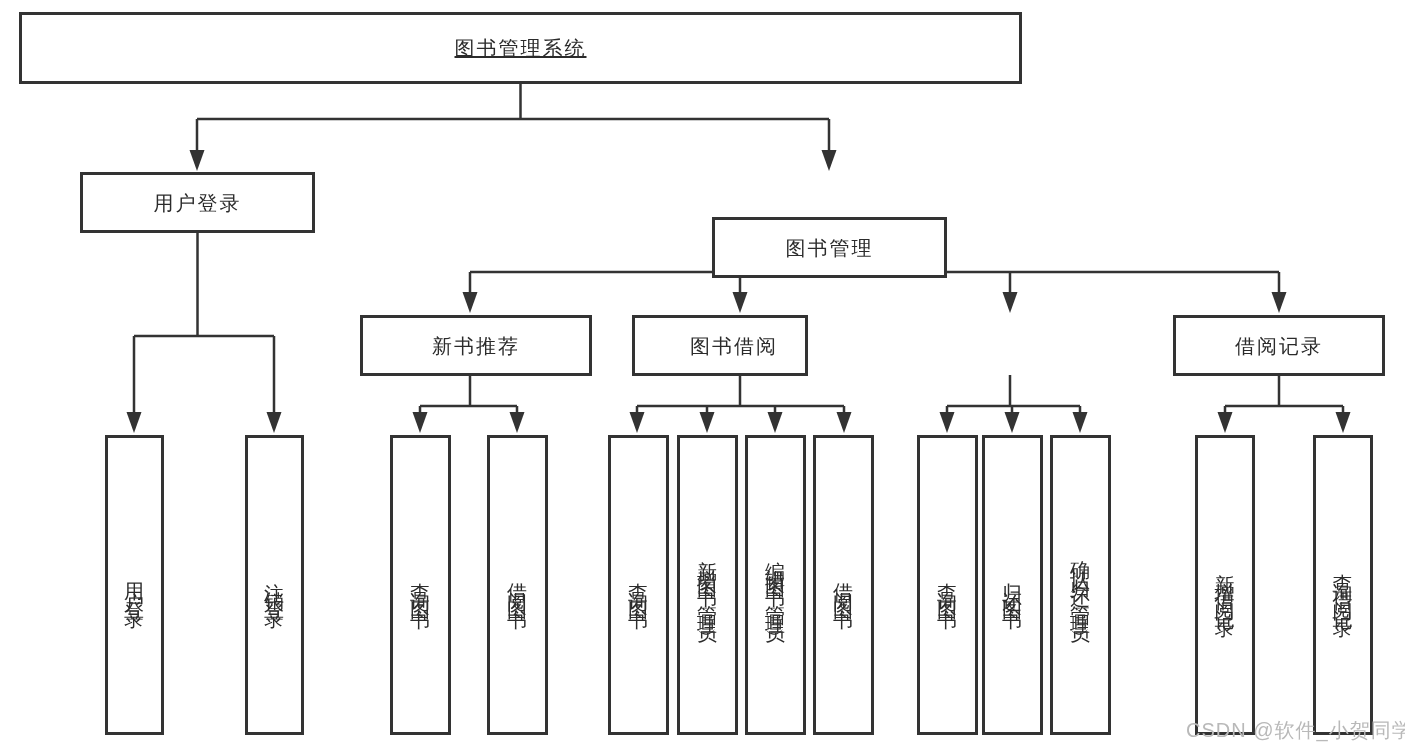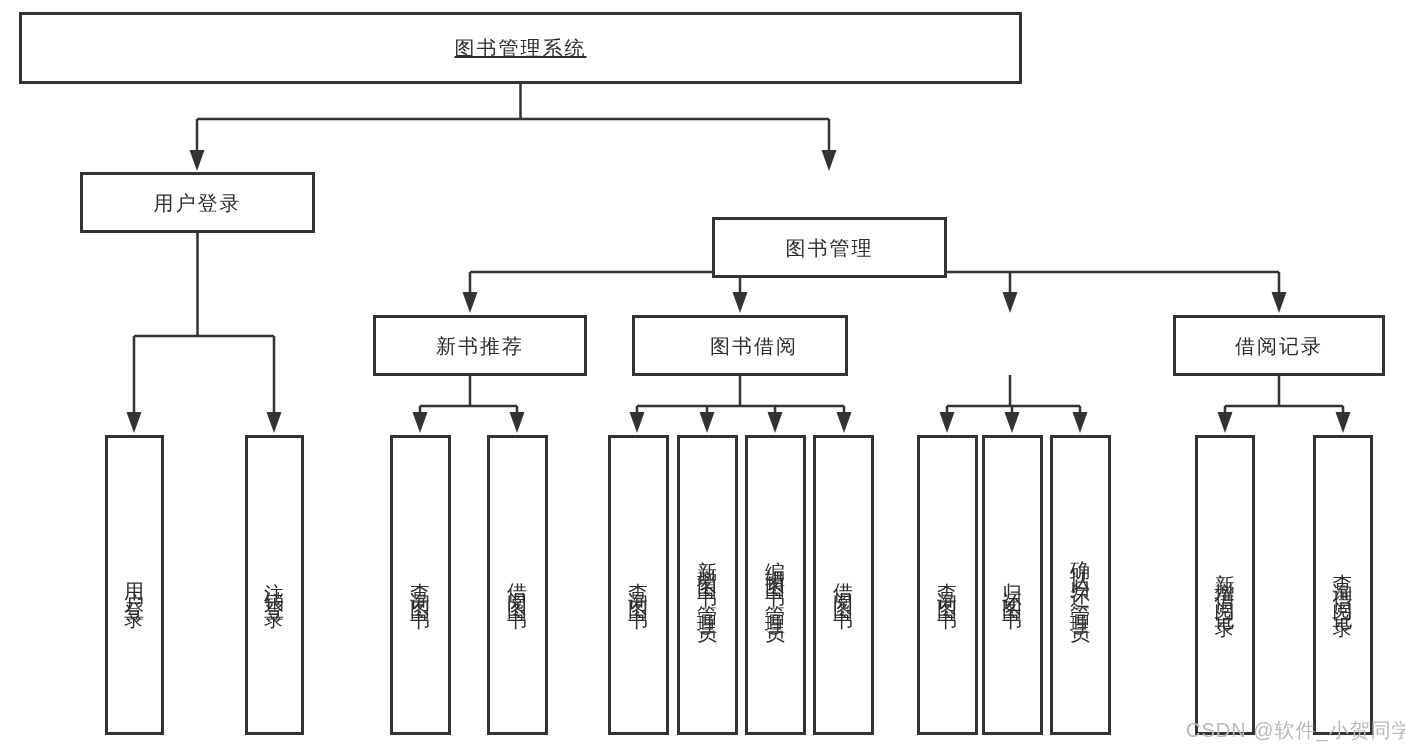--- a/index.html
+++ b/index.html
@@ -105,24 +105,24 @@
     <span>图书管理系统</span>
   </div>
 
   <div class="node h" style="left:80px; top:172px; width:235px; height:61px;">
     <span>用户登录</span>
   </div>
   <div class="node h" style="left:712px; top:172px; width:235px; height:61px;margin-top:45px;">
     <span>图书管理</span>
   </div>
 
-  <div class="node h" style="left:373px; top:315px; width:214px; height:61px;">
+  <div class="node h" style="left:360px; top:315px; width:232px; height:61px;">
     <span>新书推荐</span>
   </div>
-  <div class="node h" style="left:632px; top:315px; width:216px; height:61px;padding-left:28px;">
+  <div class="node h" style="left:632px; top:315px; width:176px; height:61px;padding-left:28px;">
     <span>图书借阅</span>
   </div>
   <div class="node h" style="left:1173px; top:315px; width:212px; height:61px;align-items:center;">
     <span>借阅记录</span>
   </div>
 
   <div class="node v" style="left:105px; top:435px; width:59px; height:300px;">
     <span>用户登录</span>
   </div>
   <div class="node v" style="left:245px; top:435px; width:59px; height:300px;">

